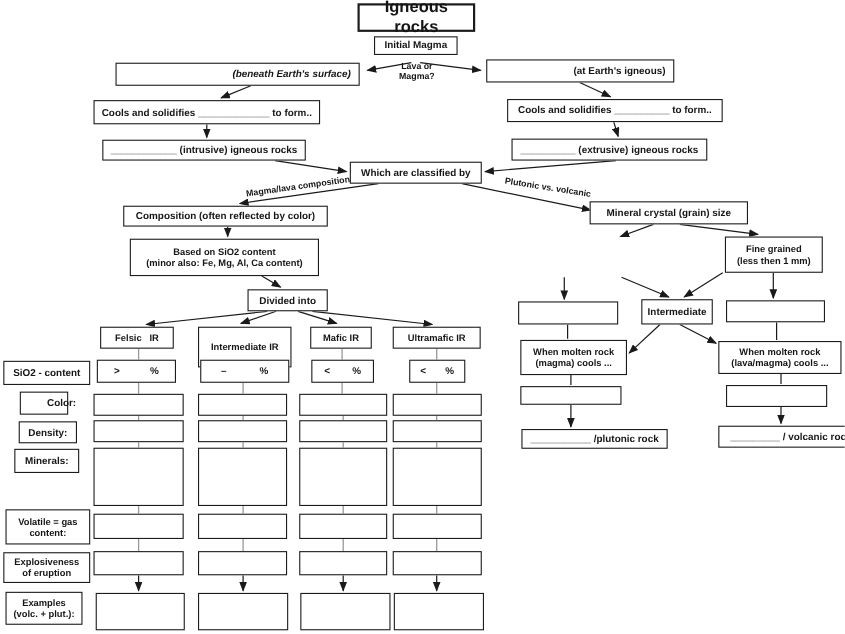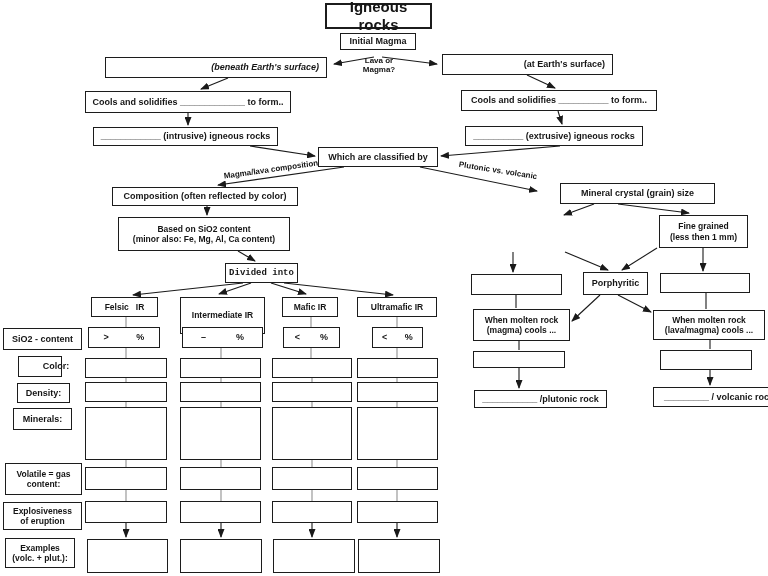--- a/index.html
+++ b/index.html
@@ -92,39 +92,39 @@
     <line x1="312" y1="490" x2="312" y2="501"></line>
         <line x1="397" y1="490" x2="397" y2="501"></line>
   </g>
 </svg>
 
 <div class="box title" style="left:325px;top:3px;width:107px;height:26px;">Igneous rocks</div>
 <div class="box" style="left:340px;top:33px;width:76px;height:17px;">Initial Magma</div>
 <div class="box nob fs8" style="left:345px;top:52px;width:68px;height:26px;">Lava or
 Magma?</div>
 <div class="box ra" style="left:105px;top:57px;width:222px;height:21px;font-style:italic;">(beneath Earth's surface)</div>
-<div class="box ra" style="left:442px;top:54px;width:171px;height:21px;">(at Earth's surface)</div>
+<div class="box ra" style="left:442px;top:54px;width:171px;height:21px;">(at Earth's igneous)</div>
 <div class="box" style="left:85px;top:91px;width:206px;height:22px;">Cools and solidifies _____________ to form..</div>
 <div class="box" style="left:461px;top:90px;width:196px;height:21px;">Cools and solidifies __________ to form..</div>
 <div class="box" style="left:93px;top:127px;width:185px;height:19px;">____________ (intrusive) igneous rocks</div>
 <div class="box" style="left:465px;top:126px;width:178px;height:20px;">__________ (extrusive) igneous rocks</div>
 <div class="box" style="left:318px;top:147px;width:120px;height:20px;">Which are classified by</div>
 <div class="box nob fs8 rotL" style="left:206px;top:163px;width:130px;height:14px;">Magma/lava composition</div>
 <div class="box nob fs8 rotR" style="left:442px;top:164px;width:112px;height:14px;">Plutonic vs. volcanic</div>
 
 <div class="box" style="left:112px;top:187px;width:186px;height:19px;">Composition (often reflected by color)</div>
 <div class="box f85" style="left:118px;top:217px;width:172px;height:34px;">Based on SiO2 content
 (minor also: Fe, Mg, Al, Ca content)</div>
-<div class="box" style="left:225px;top:263px;width:73px;height:20px;font-family:Liberation Mono, monospace;">Divided into</div>
+<div class="box" style="left:225px;top:263px;width:73px;height:20px;">Divided into</div>
 
-<div class="box" style="left:560px;top:183px;width:155px;height:21px;text-align:right;">Mineral crystal (grain) size</div>
+<div class="box" style="left:536px;top:183px;width:144px;height:21px;text-align:right;">Mineral crystal (grain) size</div>
 <div class="box f85" style="left:659px;top:215px;width:89px;height:33px;">Fine grained
 (less then 1 mm)</div>
 <div class="box" style="left:471px;top:274px;width:91px;height:21px;"></div>
-<div class="box" style="left:583px;top:272px;width:65px;height:23px;">Porphyritic</div>
+<div class="box" style="left:583px;top:272px;width:65px;height:23px;">Intermediate</div>
 <div class="box" style="left:660px;top:273px;width:90px;height:20px;"></div>
 <div class="box f85" style="left:473px;top:309px;width:97px;height:32px;">When molten rock
 (magma) cools ...</div>
 <div class="box f85" style="left:653px;top:310px;width:112px;height:30px;">When molten rock
 (lava/magma) cools ...</div>
 <div class="box" style="left:473px;top:351px;width:92px;height:17px;"></div>
 <div class="box" style="left:660px;top:350px;width:92px;height:20px;"></div>
 <div class="box" style="left:474px;top:390px;width:133px;height:18px;">___________ /plutonic rock</div>
 <div class="box" style="left:633px;top:387px;width:132px;height:20px;margin-left:20px;">_________ / volcanic rock</div>
 

